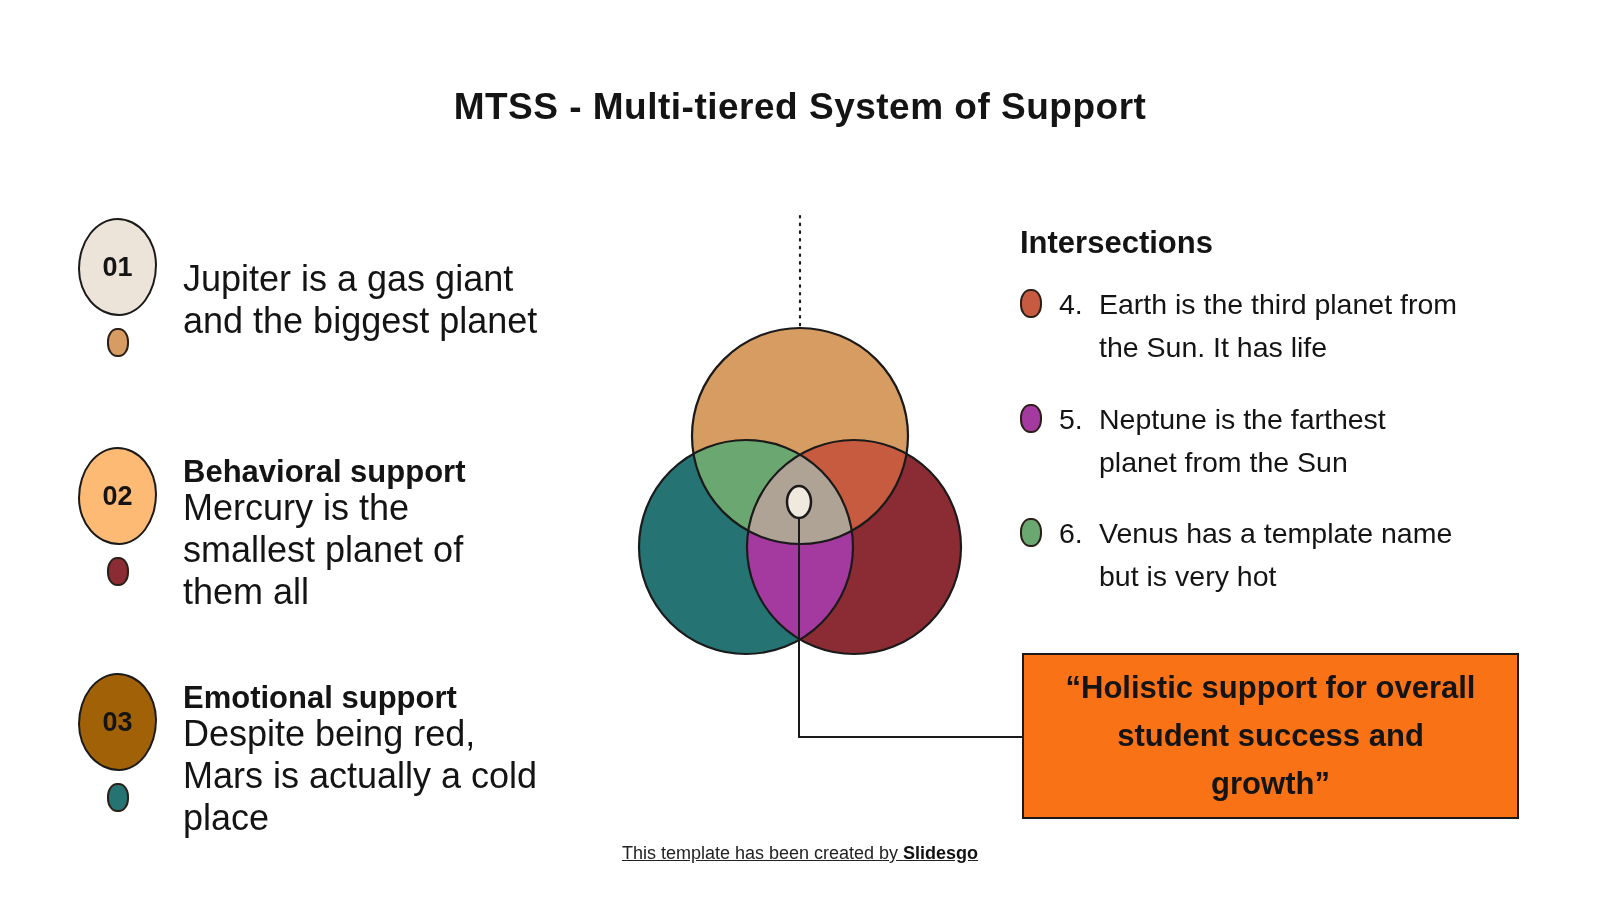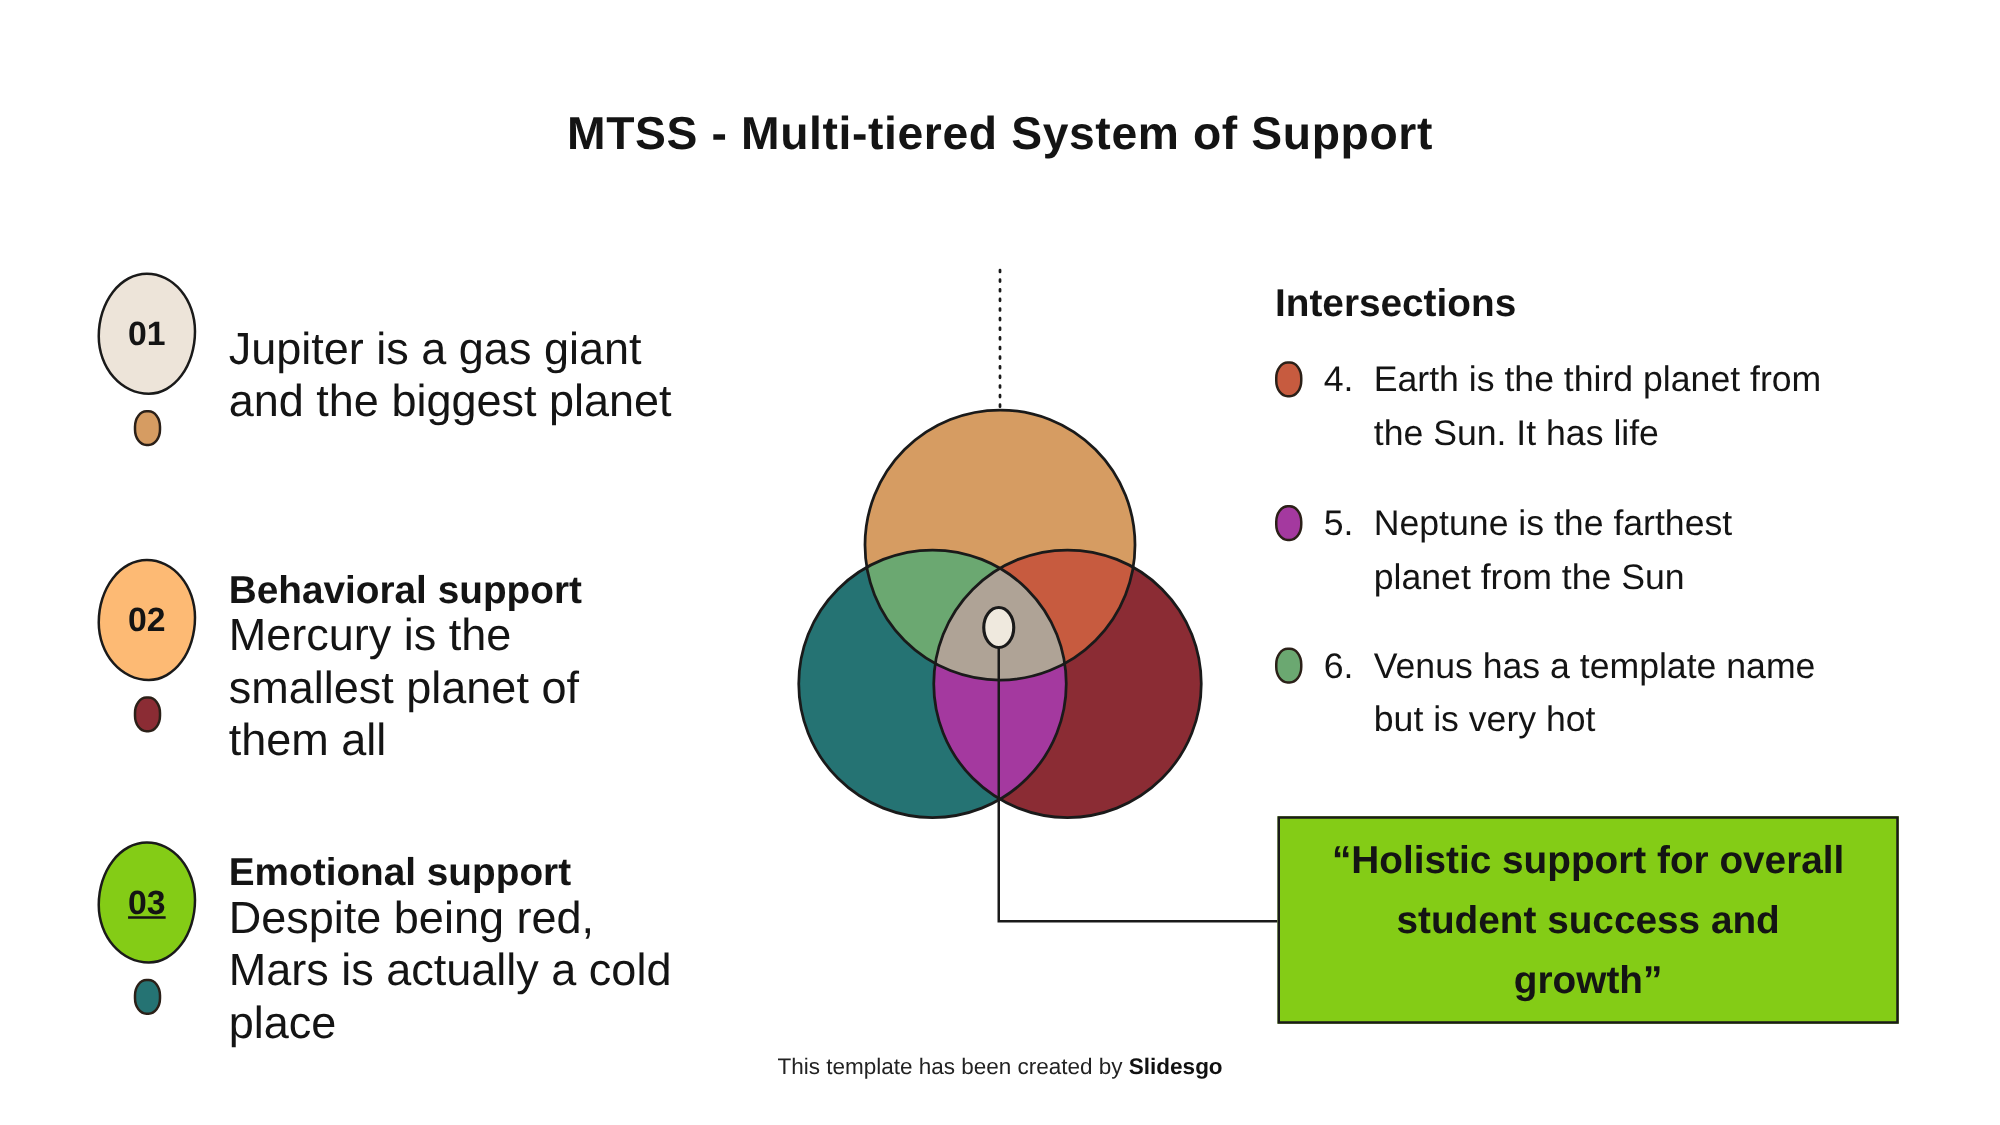--- a/index.html
+++ b/index.html
@@ -64,21 +64,21 @@
     display:flex;align-items:center;justify-content:center;
   }
   .quote-box .q{
     max-width:432px;text-align:center;
     font-size:31px;font-weight:bold;line-height:48px;
   }
 
   
   .footer{
     position:absolute;left:0;right:0;top:843px;
-    text-align:center;font-size:18px;color:#222;
+    text-align:center;font-size:18px;color:#222;text-decoration:underline;
   }
   .footer b{color:#111;}
 
   
   svg.venn{position:absolute;left:0;top:0;pointer-events:none;}
   .outline{fill:none;stroke:#1a1a1a;stroke-width:2.2;}
   .connector{fill:none;stroke:#1a1a1a;stroke-width:2;}
   .dotline{stroke:#1a1a1a;stroke-width:2.2;stroke-dasharray:1.5 6.2;stroke-linecap:round;}
   .center-oval{stroke:#1a1a1a;stroke-width:2.5;}
 </style>
@@ -131,21 +131,21 @@
 <div class="tier" style="top:447px">
   <div class="badge" style="background-color: #fdba74; text-align: right;">
     <span>02</span>
   </div>
   <div class="heading">Behavioral support</div>
   <div class="desc">Mercury is the smallest planet of them all</div>
   <div class="dot" style="background-color: rgb(139, 44, 52);"></div>
 </div>
 
 <div class="tier" style="top:673px">
-  <div class="badge" style="background-color: #84cc16; text-decoration: underline;">
+  <div class="badge" style="background-color: #a16207;">
     <span>03</span>
   </div>
   <div class="heading">Emotional support</div>
   <div class="desc">Despite being red, Mars is actually a cold place</div>
   <div class="dot" style="background-color: rgb(37, 115, 115);"></div>
 </div>
 
 <div class="ix-heading">Intersections</div>
 
 <div class="ix-row" style="top:283px">
@@ -159,19 +159,19 @@
   <div class="num">5.</div>
   <div class="txt">Neptune is the farthest planet from the Sun</div>
 </div>
 
 <div class="ix-row" style="top:512px">
   <div class="dot" style="background-color: rgb(107, 168, 113);"></div>
   <div class="num">6.</div>
   <div class="txt">Venus has a template name but is very hot</div>
 </div>
 
-<div class="quote-box" style="background-color: #84cc16; justify-content: center;">
+<div class="quote-box" style="background-color: #f97316; justify-content: center;">
   <div class="q">“Holistic support for overall student success and growth”</div>
 </div>
 
 <div class="footer">
   <span>This template has been created by </span><b>Slidesgo</b>
 </div>
 
 </body></html>

